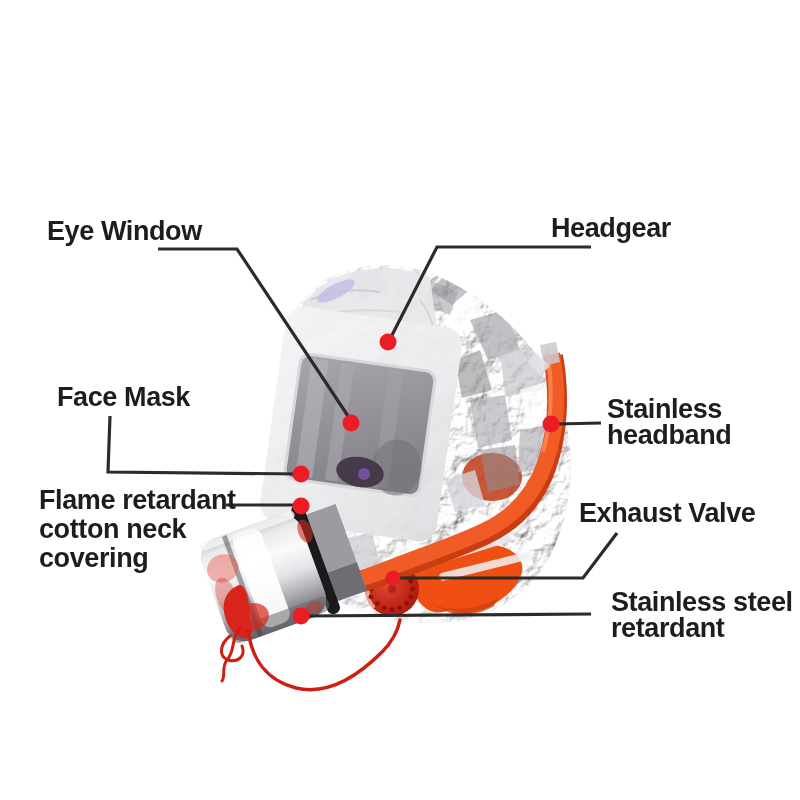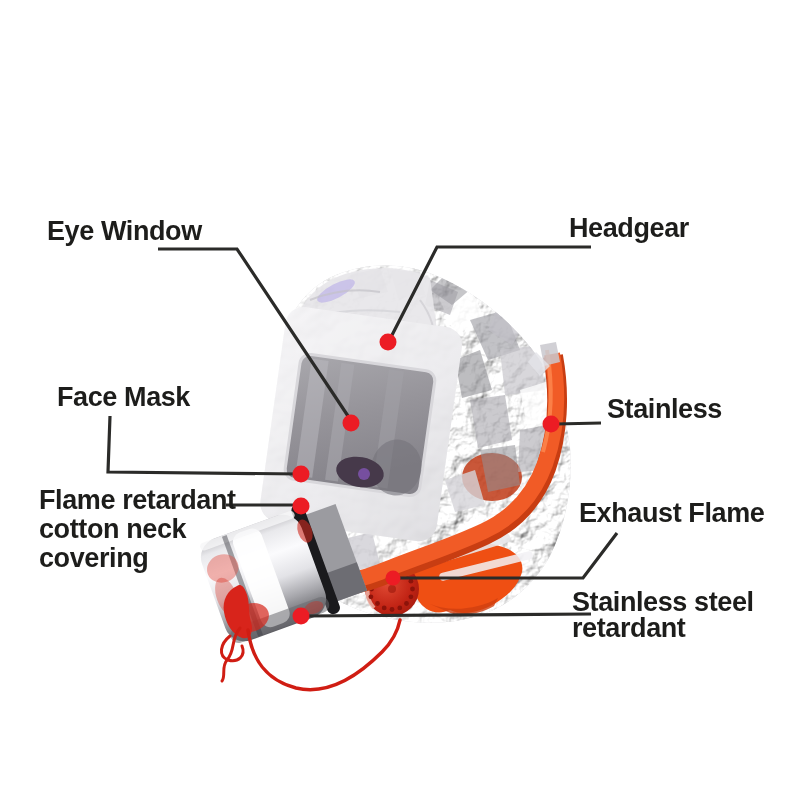--- a/index.html
+++ b/index.html
@@ -8,26 +8,26 @@
     font-family:"Liberation Sans",sans-serif;
   }
   .stage{position:absolute;left:0;top:0;width:800px;height:788px;}
   svg{position:absolute;left:0;top:0;}
   .callout{
     position:absolute;font-weight:bold;font-size:27px;line-height:29px;
     color:var(--text_black,#1d1d1b);letter-spacing:-0.4px;white-space:nowrap;
   }
   .lh26{line-height:26px;}
   #lbl-eye{left:47px;top:217px;}
-  #lbl-headgear{left:569px;top:214px;}
+  #lbl-headgear{left:551px;top:214px;}
   #lbl-face{left:57px;top:383px;}
   #lbl-flame{left:39px;top:486px;}
   #lbl-adjust{left:607px;top:396px;}
   #lbl-exhaust{left:579px;top:499px;}
-  #lbl-stainless{left:572px;top:589px;}
+  #lbl-stainless{left:611px;top:589px;}
   .callout-line{stroke:var(--line_dark,#2b2b29);stroke-width:3.2;fill:none;}
   .marker{fill:var(--marker_red,#ec1c24);}
   .band{stroke:var(--strap_orange,#f15b26);fill:none;}
   .band-shadow{stroke:var(--strap_orange_dark,#c83d12);fill:none;}
   .string{stroke:var(--string_red,#d01d13);fill:none;stroke-linecap:round;}
 </style>
 </head>
 <body>
 
 <div class="stage">
@@ -235,22 +235,23 @@
   <div id="lbl-face" class="callout">Face Mask</div>
 
   <div id="lbl-flame" class="callout">
     <div>Flame retardant</div>
     <div>cotton neck</div>
     <div>covering</div>
   </div>
 
   <div id="lbl-adjust" class="callout lh26">
     <div>Stainless</div>
+    <div>headband</div>
   </div>
 
-  <div id="lbl-exhaust" class="callout">Exhaust Flame</div>
+  <div id="lbl-exhaust" class="callout">Exhaust Valve</div>
 
   <div id="lbl-stainless" class="callout lh26">
     <div>Stainless steel</div>
     <div>retardant</div>
   </div>
 
 </div>
 
 </body></html>

